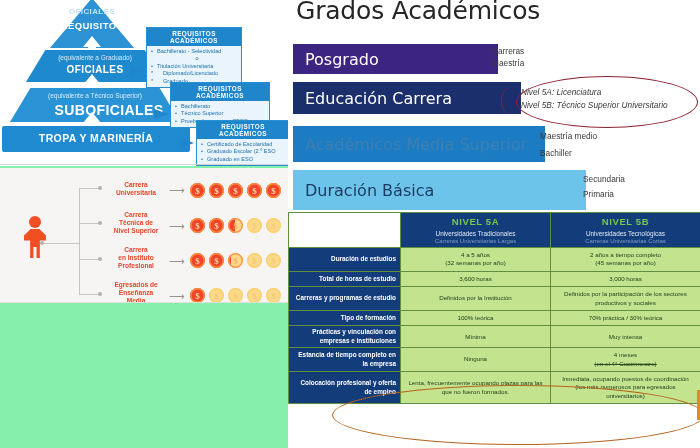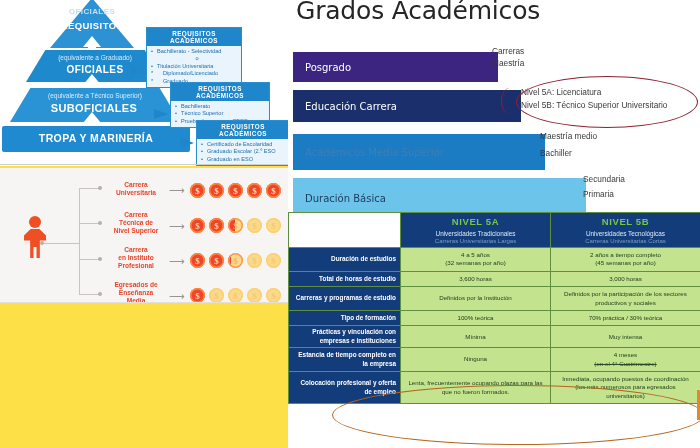--- a/index.html
+++ b/index.html
@@ -1,17 +1,17 @@
 <!DOCTYPE html>
 <html><head>
 <meta charset="utf-8">
 <style>
   html,body{margin:0;padding:0;background:#fff;}
   body{width:700px;height:448px;overflow:hidden;font-family:"Liberation Sans",sans-serif;}
-  .page{position:relative;width:700px;height:448px;background:#fde047;}
+  .page{position:relative;width:700px;height:448px;background:#86efac;}
 
   
   .panel-pyramid{position:absolute;left:0;top:0;width:288px;height:166px;background:#ffffff;overflow:hidden;}
   .pyr-apex-sh{position:absolute;left:50px;top:-2px;width:0;height:0;
     border-left:42px solid transparent;border-right:42px solid transparent;border-bottom:50px solid #2c92d4;}
   .trap{position:absolute;background:#1e86cb;}
   .trap.t2{left:26px;top:50px;width:138px;height:32px;
      clip-path:polygon(14% 0,86% 0,100% 100%,0% 100%);background:#1f89cd;}
   .trap.t3{left:10px;top:88px;width:170px;height:34px;
      clip-path:polygon(12% 0,88% 0,100% 100%,0% 100%);background:#2a93d6;}
@@ -54,21 +54,21 @@
   .coin.half{background:linear-gradient(90deg,#f0452a 0 50%,#fbd98b 50% 100%);color:#f2b06a;
      box-shadow:inset 0 0 0 1.5px #fb9a4c;}
   .coin.p20{background:linear-gradient(90deg,#f0452a 0 22%,#fbd98b 22% 100%);color:#f2b06a;
      box-shadow:inset 0 0 0 1.5px #fb9a4c;}
 
   
   .panel-grados{position:absolute;left:288px;top:0;width:412px;height:212px;background:#fff;overflow:hidden;}
   .grados-title{position:absolute;left:8px;top:-4px;font-size:25px;color:#262626;
      font-family:"DejaVu Sans",sans-serif;letter-spacing:-.2px;}
   .gbar{position:absolute;display:flex;align-items:center;padding-left:12px;
-     color:#ffffff;font-size:10px;font-family:"DejaVu Sans",sans-serif;margin-top:8px;}
+     color:#ffffff;font-size:16px;font-family:"DejaVu Sans",sans-serif;}
   .gside{position:absolute;color:#3a3a3a;font-size:8.3px;line-height:11.5px;}
   .ellipse{position:absolute;border:1.4px solid #8e2232;border-radius:50%;}
   .ell-tail{position:absolute;width:16px;height:26px;border-left:1.4px solid #8e2232;
      border-radius:60% 0 0 60%;}
 
   
   .panel-table{position:absolute;left:288px;top:212px;width:412px;height:236px;background:#fff;}
   table.cmp{border-collapse:collapse;width:412px;table-layout:fixed;}
   table.cmp td{border:1px solid #5f8f3f;vertical-align:middle;}
   .th-blank{background:#ffffff;}
@@ -100,21 +100,21 @@
 
     <div class="trap t2"></div>
     <div class="pyr-sub" style="left:26px;top:54px;width:138px;">(equivalente a Graduado)</div>
     <div class="pyr-lbl" style="left:26px;top:64px;width:138px;font-size:10px;">OFICIALES</div>
 
     <div class="arrow-up" style="left:83px;top:74px;"></div>
     <div class="arrow-stem" style="left:88px;top:84px;"></div>
 
     <div class="trap t3"></div>
     <div class="pyr-sub" style="left:10px;top:92px;width:170px;">(equivalente a Técnico Superior)</div>
-    <div class="pyr-lbl" style="left:9px;top:102px;width:170px;font-size:11px;">SUBOFICIALES</div>
+    <div class="pyr-lbl" style="left:24px;top:102px;width:170px;font-size:14px;">SUBOFICIALES</div>
 
     <div class="arrow-up" style="left:83px;top:112px;"></div>
     <div class="arrow-stem" style="left:88px;top:122px;"></div>
 
     <div class="trap t4"></div>
     <div class="pyr-lbl" style="left:2px;top:132px;width:188px;font-size:10.5px;">TROPA Y MARINERÍA</div>
 
     <div class="reqbox" style="left:146px;top:27px;width:94px;">
       <div class="reqhdr">REQUISITOS ACADÉMICOS</div>
       <div class="reqbody">
@@ -230,21 +230,21 @@
   <div class="panel-grados">
     <div class="grados-title">Grados Académicos</div>
 
     <div class="gbar" style="left:5px;top:44px;width:193px;height:30px;background:#3b2580;">Posgrado</div>
     <div class="gside" style="left:204px;top:46px;">
       <div>Carreras</div>
       <div>Maestría</div>
     </div>
 
     <div class="gbar" style="left:5px;top:82px;width:216px;height:32px;background:#1a2f6b;">Educación Carrera</div>
-    <div class="gside" style="left:233px;top:86px;line-height:13px;">
+    <div class="gside" style="left:233px;top:86px;line-height:13px;font-style:italic;">
       <div>Nivel 5A: Licenciatura</div>
       <div>Nivel 5B: Técnico Superior Universitario</div>
     </div>
     <div class="ellipse" style="left:228px;top:76px;width:180px;height:50px;"></div>
     <div class="ell-tail" style="left:213px;top:88px;"></div>
 
     <div class="gbar" style="left:5px;top:126px;width:240px;height:36px;background:#1b7cc4;color:#3f7fb0;">Académicos Media Superior</div>
     <div class="gside" style="left:252px;top:128px;line-height:17px;">
       <div>Maestría medio</div>
       <div>Bachiller</div>

